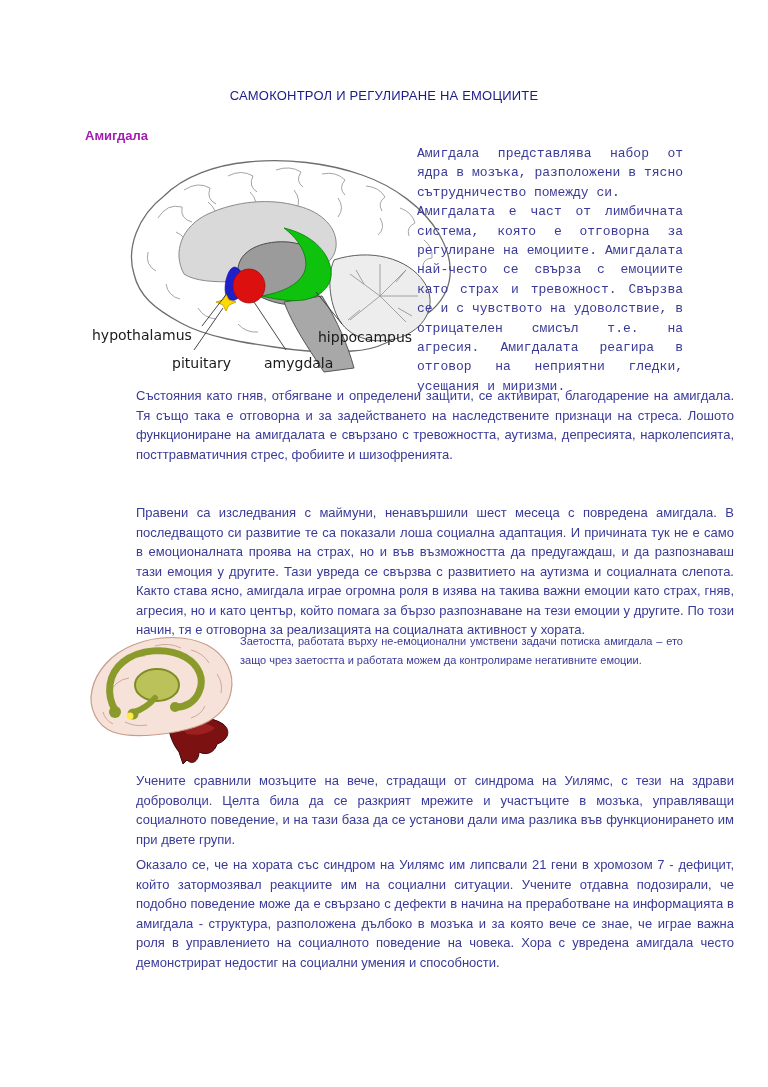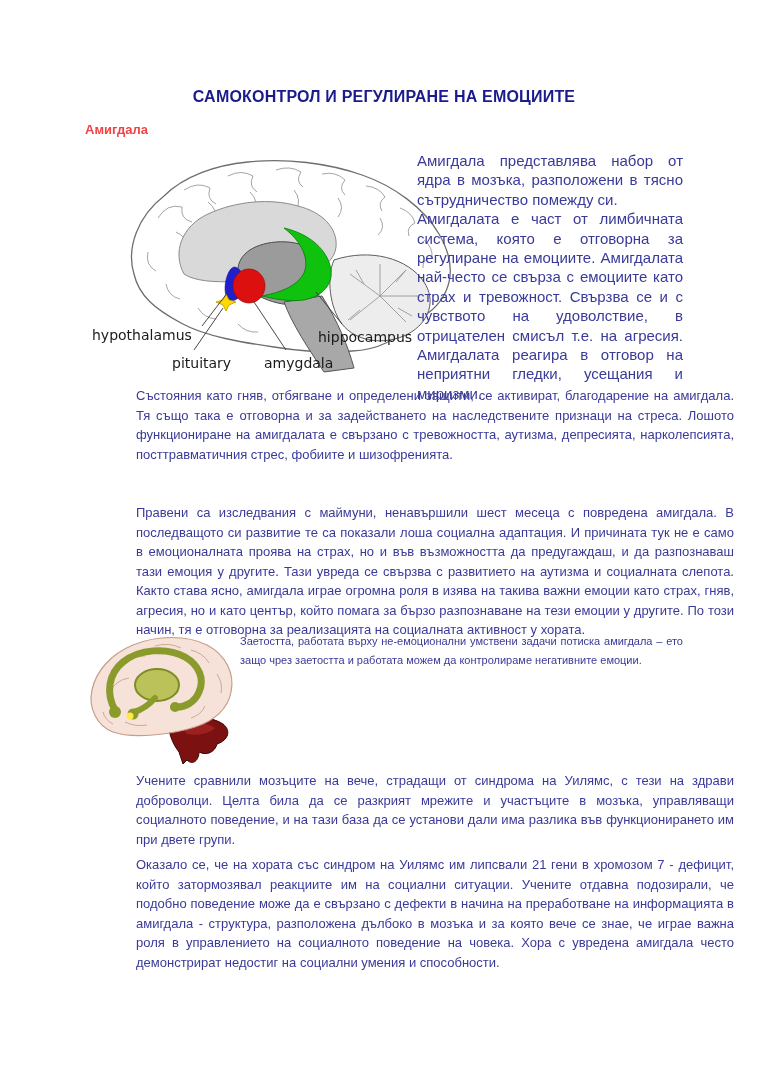--- a/index.html
+++ b/index.html
@@ -6,36 +6,36 @@
   .page{
     position:relative;
     width:768px;height:1087px;
     background:#ffffff;
     overflow:hidden;
     font-family:"Liberation Sans", sans-serif;
     color:#3a3a99;
   }
   .doc-title{
     position:absolute;left:0;top:88px;width:768px;
-    text-align:center;font-size:16px;font-weight:bold;
+    text-align:center;font-size:13px;font-weight:normal;
     color:#1b1b8c;letter-spacing:0.2px;
   }
   .section-heading{
-    position:absolute;left:85px;top:122px;
-    font-size:13px;font-weight:bold;color:#ef4444;
+    position:absolute;left:85px;top:128px;
+    font-size:13px;font-weight:bold;color:#a21caf;
   }
   .para{
     position:absolute;left:100px;width:598px;
     font-size:13px;line-height:19.5px;
     text-align:justify;
     margin-left:36px;
   }
   .col-right-1{
-    position:absolute;left:417px;top:151px;width:266px;
-    font-size:15px;line-height:19.4px;text-align:justify;
+    position:absolute;left:417px;top:144px;width:266px;
+    font-size:13px;line-height:19.4px;text-align:justify;font-family:Liberation Mono, monospace;
   }
   .col-right-1 p{margin:0;}
   .col-right-2{
     position:absolute;left:240px;top:632px;width:443px;
     font-size:11px;line-height:19.4px;text-align:justify;
   }
   .col-right-2 p{margin:0;}
   .col-right-2 p + p{margin-top:20px;}
   .fig1{position:absolute;left:88px;top:156px;width:372px;height:224px;}
   .fig2{position:absolute;left:85px;top:634px;width:152px;height:134px;}

